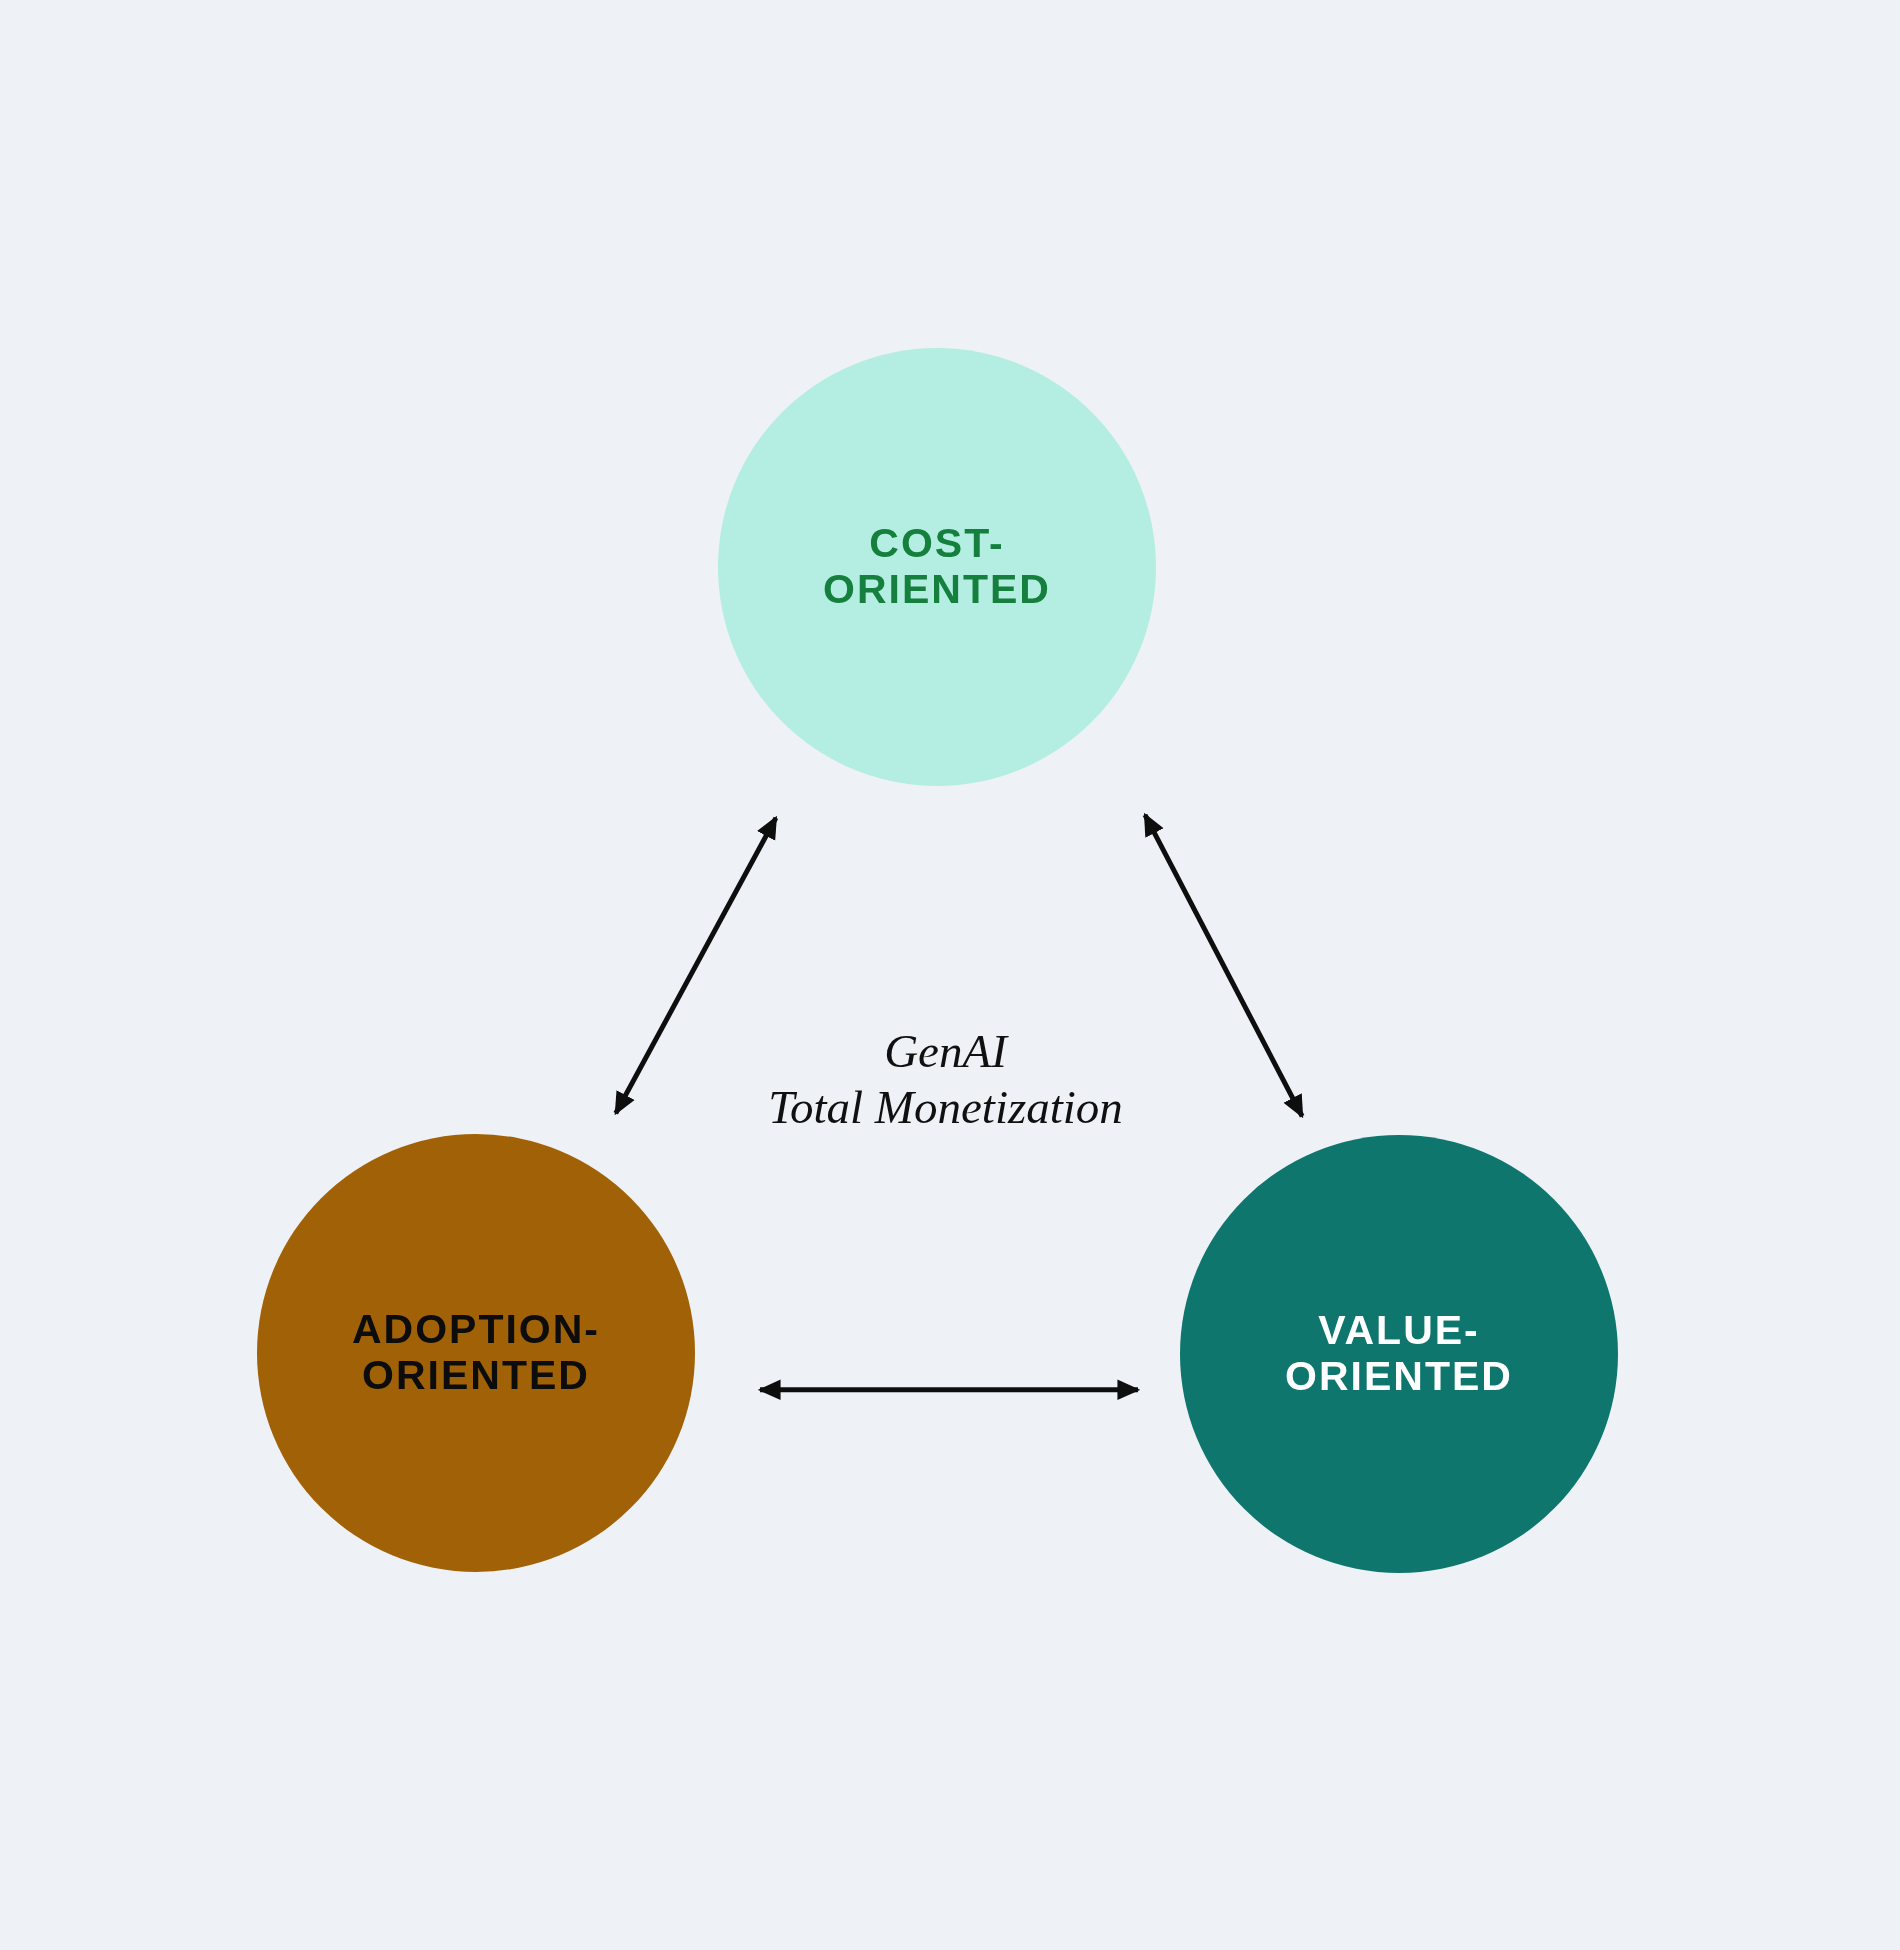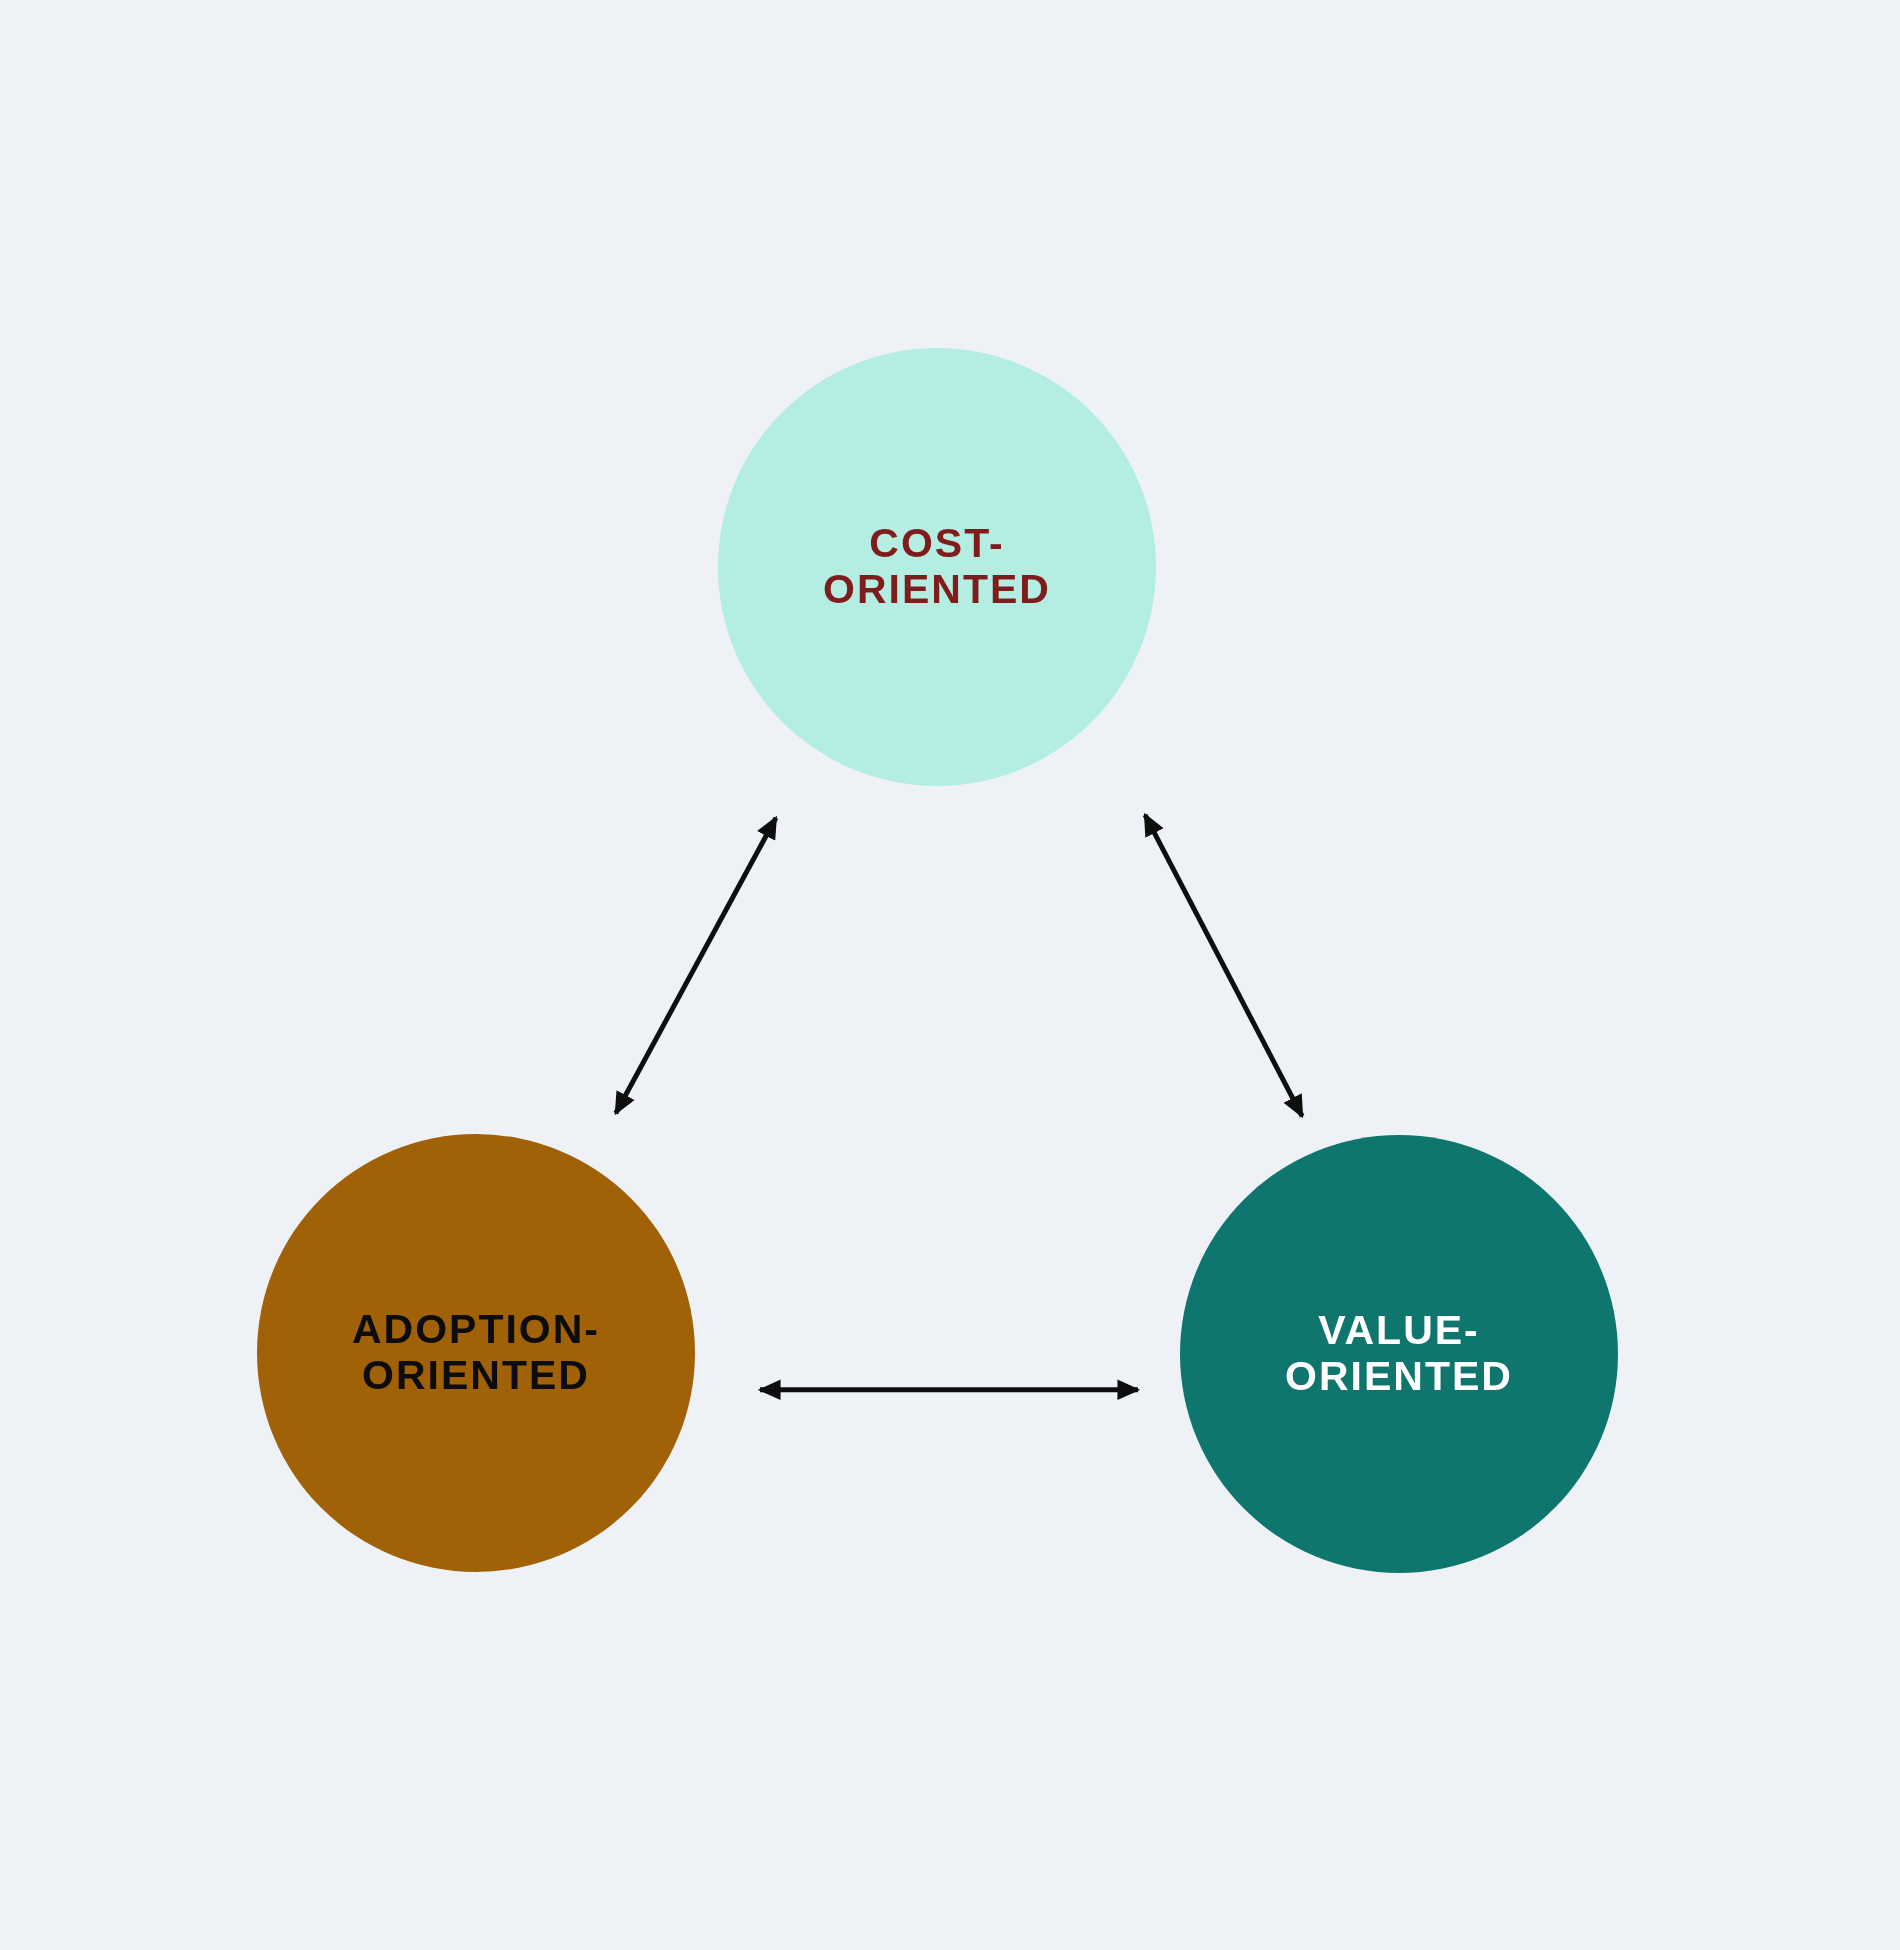--- a/index.html
+++ b/index.html
@@ -71,35 +71,39 @@
       <marker id="arrowhead" viewBox="0 0 10 10" refX="9" refY="5" markerWidth="4.6" markerHeight="4.6" orient="auto-start-reverse">
         <path class="arrowhead-path" d="M 0 0.5 L 10 5 L 0 9.5 z" style="fill: rgb(14, 14, 14);"></path>
       </marker>
     </defs>
     <line class="connector-line" x1="780" y1="822" x2="619" y2="1119" marker-start="url(#arrowhead)" marker-end="url(#arrowhead)" style="stroke: rgb(14, 14, 14);"></line>
     <line class="connector-line" x1="1151" y1="819" x2="1309" y2="1122" marker-start="url(#arrowhead)" marker-end="url(#arrowhead)" style="stroke: rgb(14, 14, 14);"></line>
     <line class="connector-line" x1="764" y1="1397" x2="1144" y2="1397" marker-start="url(#arrowhead)" marker-end="url(#arrowhead)" style="stroke: rgb(14, 14, 14);"></line>
   </svg>
 
   <div class="circle circle-cost" style="background-color: rgb(180, 238, 226);">
-    <div class="circle-label" style="color: #7f1d1d;">
+    <div class="circle-label" style="color: #15803d;">
       <span>COST-</span>
       <span>ORIENTED</span>
     </div>
   </div>
 
   <div class="circle circle-adoption" style="background-color: #a16207;">
     <div class="circle-label" style="color: rgb(12, 12, 12);">
       <span>ADOPTION-</span>
       <span>ORIENTED</span>
     </div>
   </div>
 
   <div class="circle circle-value" style="background-color: #0f766e;">
     <div class="circle-label" style="color: rgb(255, 255, 255);">
       <span>VALUE-</span>
       <span>ORIENTED</span>
     </div>
   </div>
 
+  <div class="center-label" style="color: rgb(16, 16, 16);">
+    <span>GenAI</span>
+    <span>Total Monetization</span>
+  </div>
 
 </div>
 
 
 </body></html>

